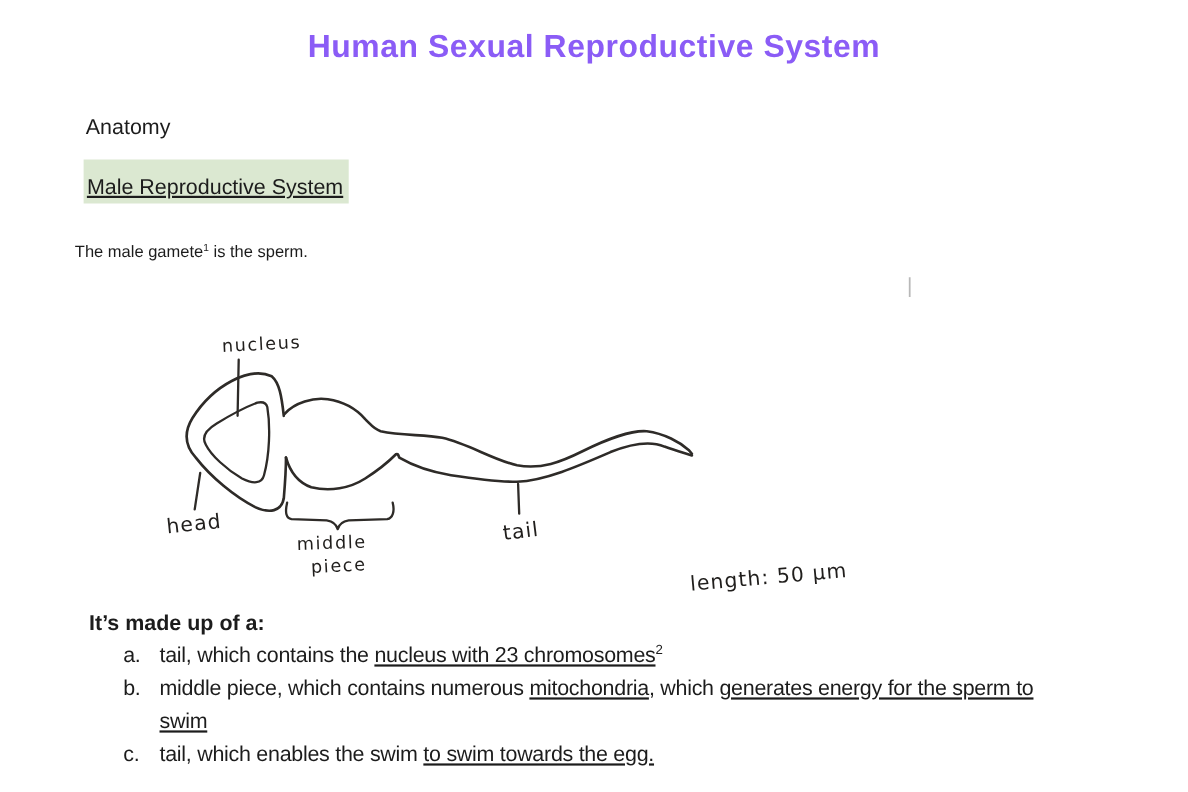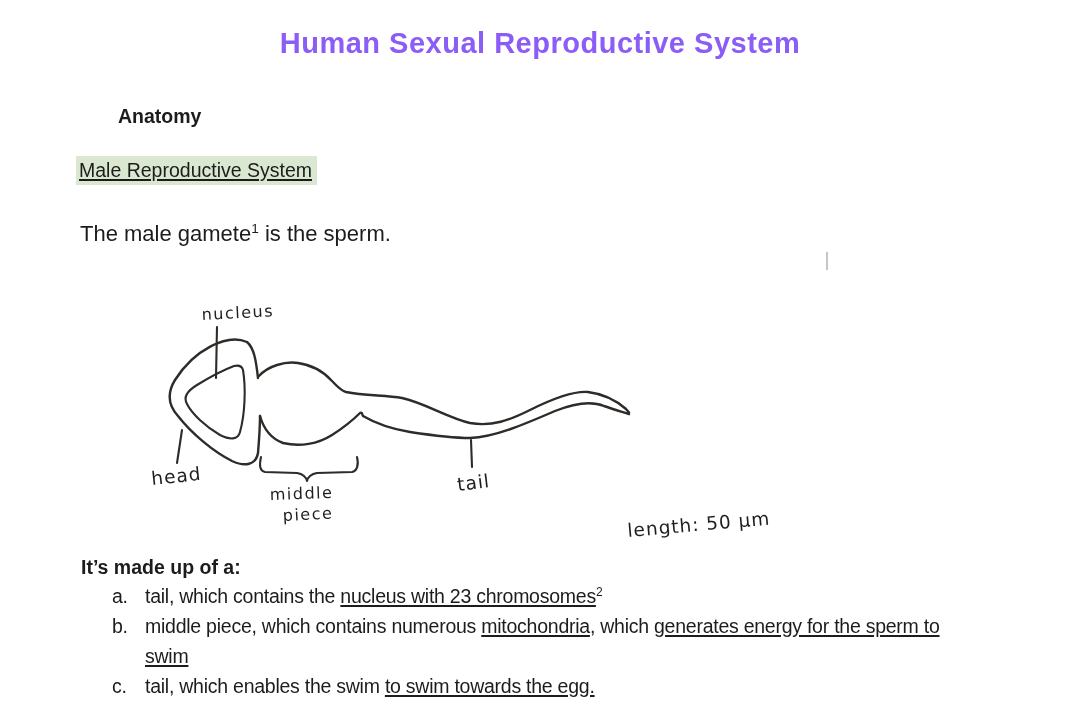--- a/index.html
+++ b/index.html
@@ -17,31 +17,31 @@
     left:0;right:0;top:27px;
     text-align:center;
     font-size:29px;
     font-weight:700;
     letter-spacing:0.5px;
     color:#8b5cf6;
   }
   
   .h-section{
     left:78px;top:105px;
-    font-size:19.5px;font-weight:700;margin-left:40px;
+    font-size:19.5px;font-weight:400;
   }
   .h-sub{left:76px;top:159px;font-size:19.5px;}
   .hl{
     background:#dbe8d1;
-    padding:3px 5px 4px 3px;
+    padding:14px 5px 4px 3px;
     text-decoration:underline;
     text-decoration-thickness:1.5px;
     text-underline-offset:2px;
   }
-  .intro{left:80px;top:221px;font-size:22px;}
+  .intro{left:68px;top:221px;font-size:15px;}
   .made-up{left:81px;top:556px;font-size:19.5px;font-weight:bold;}
   sup{font-size:0.62em;vertical-align:super;line-height:0;}
   
   .list{left:112px;top:581px;width:950px;font-size:19.5px;letter-spacing:-0.25px;}
   .row{display:flex;line-height:30px;}
   .marker{width:33px;flex:0 0 33px;}
   .content{flex:1;white-space:nowrap;}
   .u{
     text-decoration:underline;
     text-decoration-thickness:1.5px;

